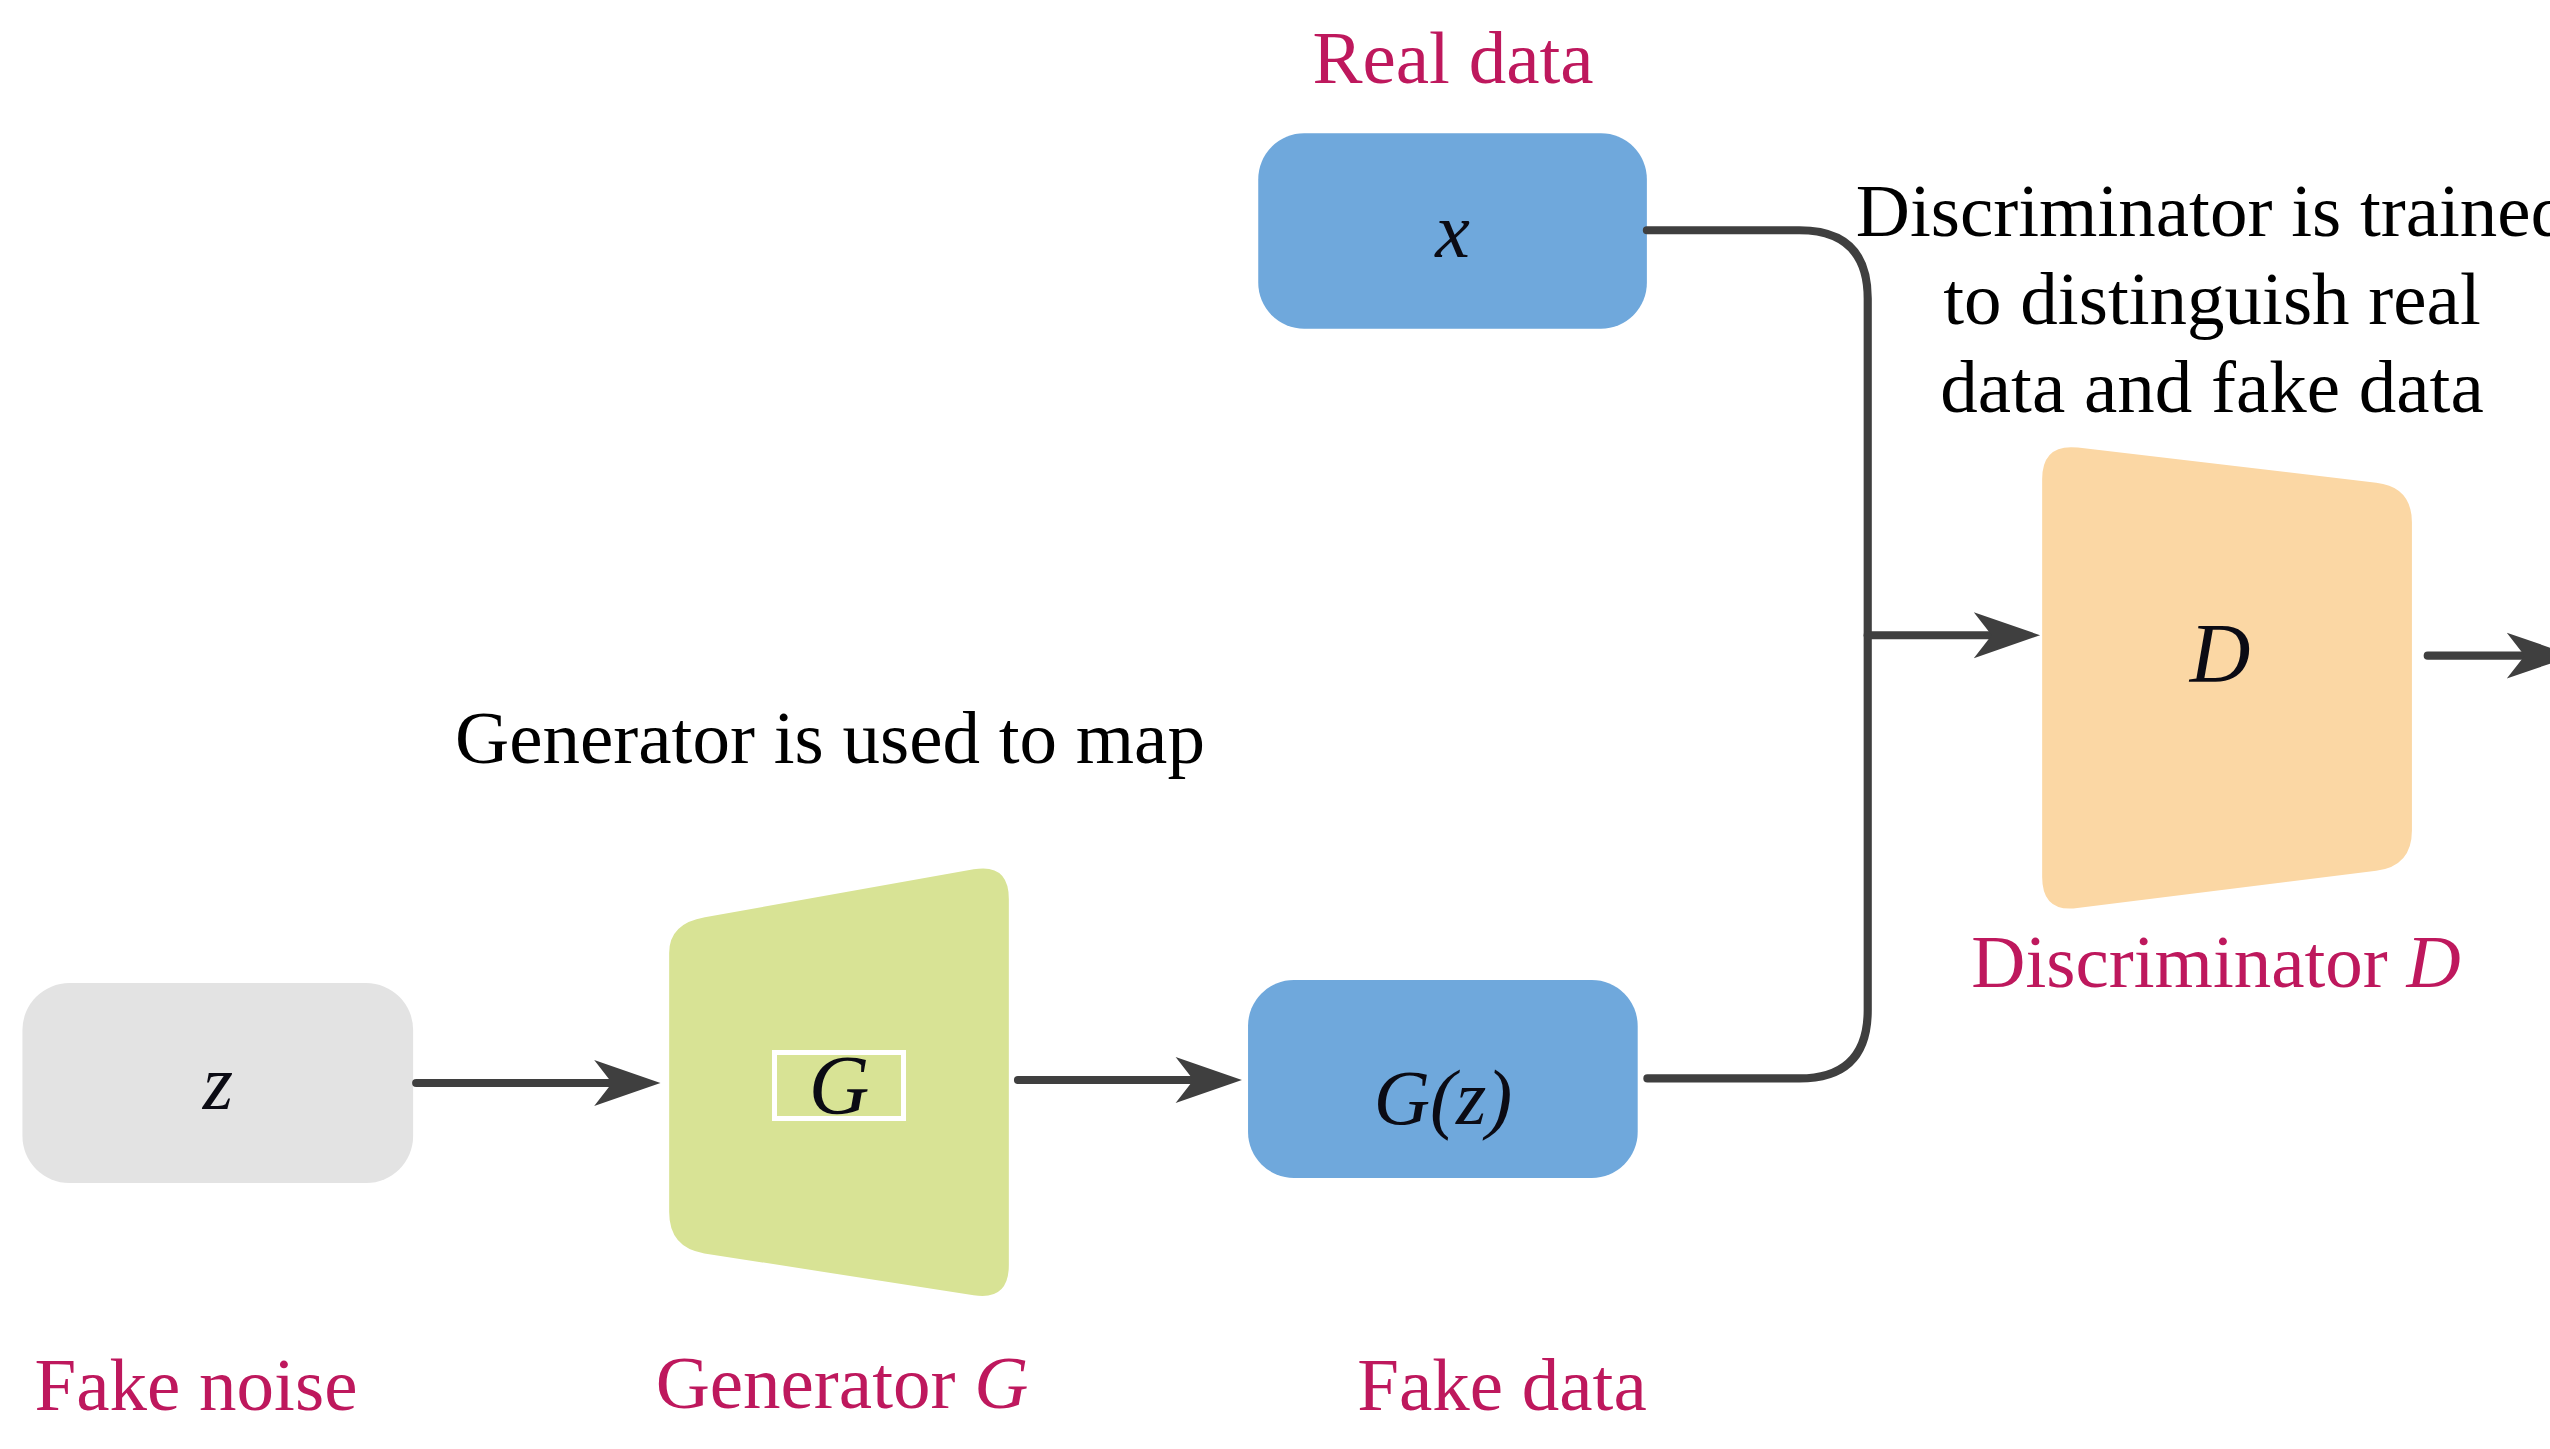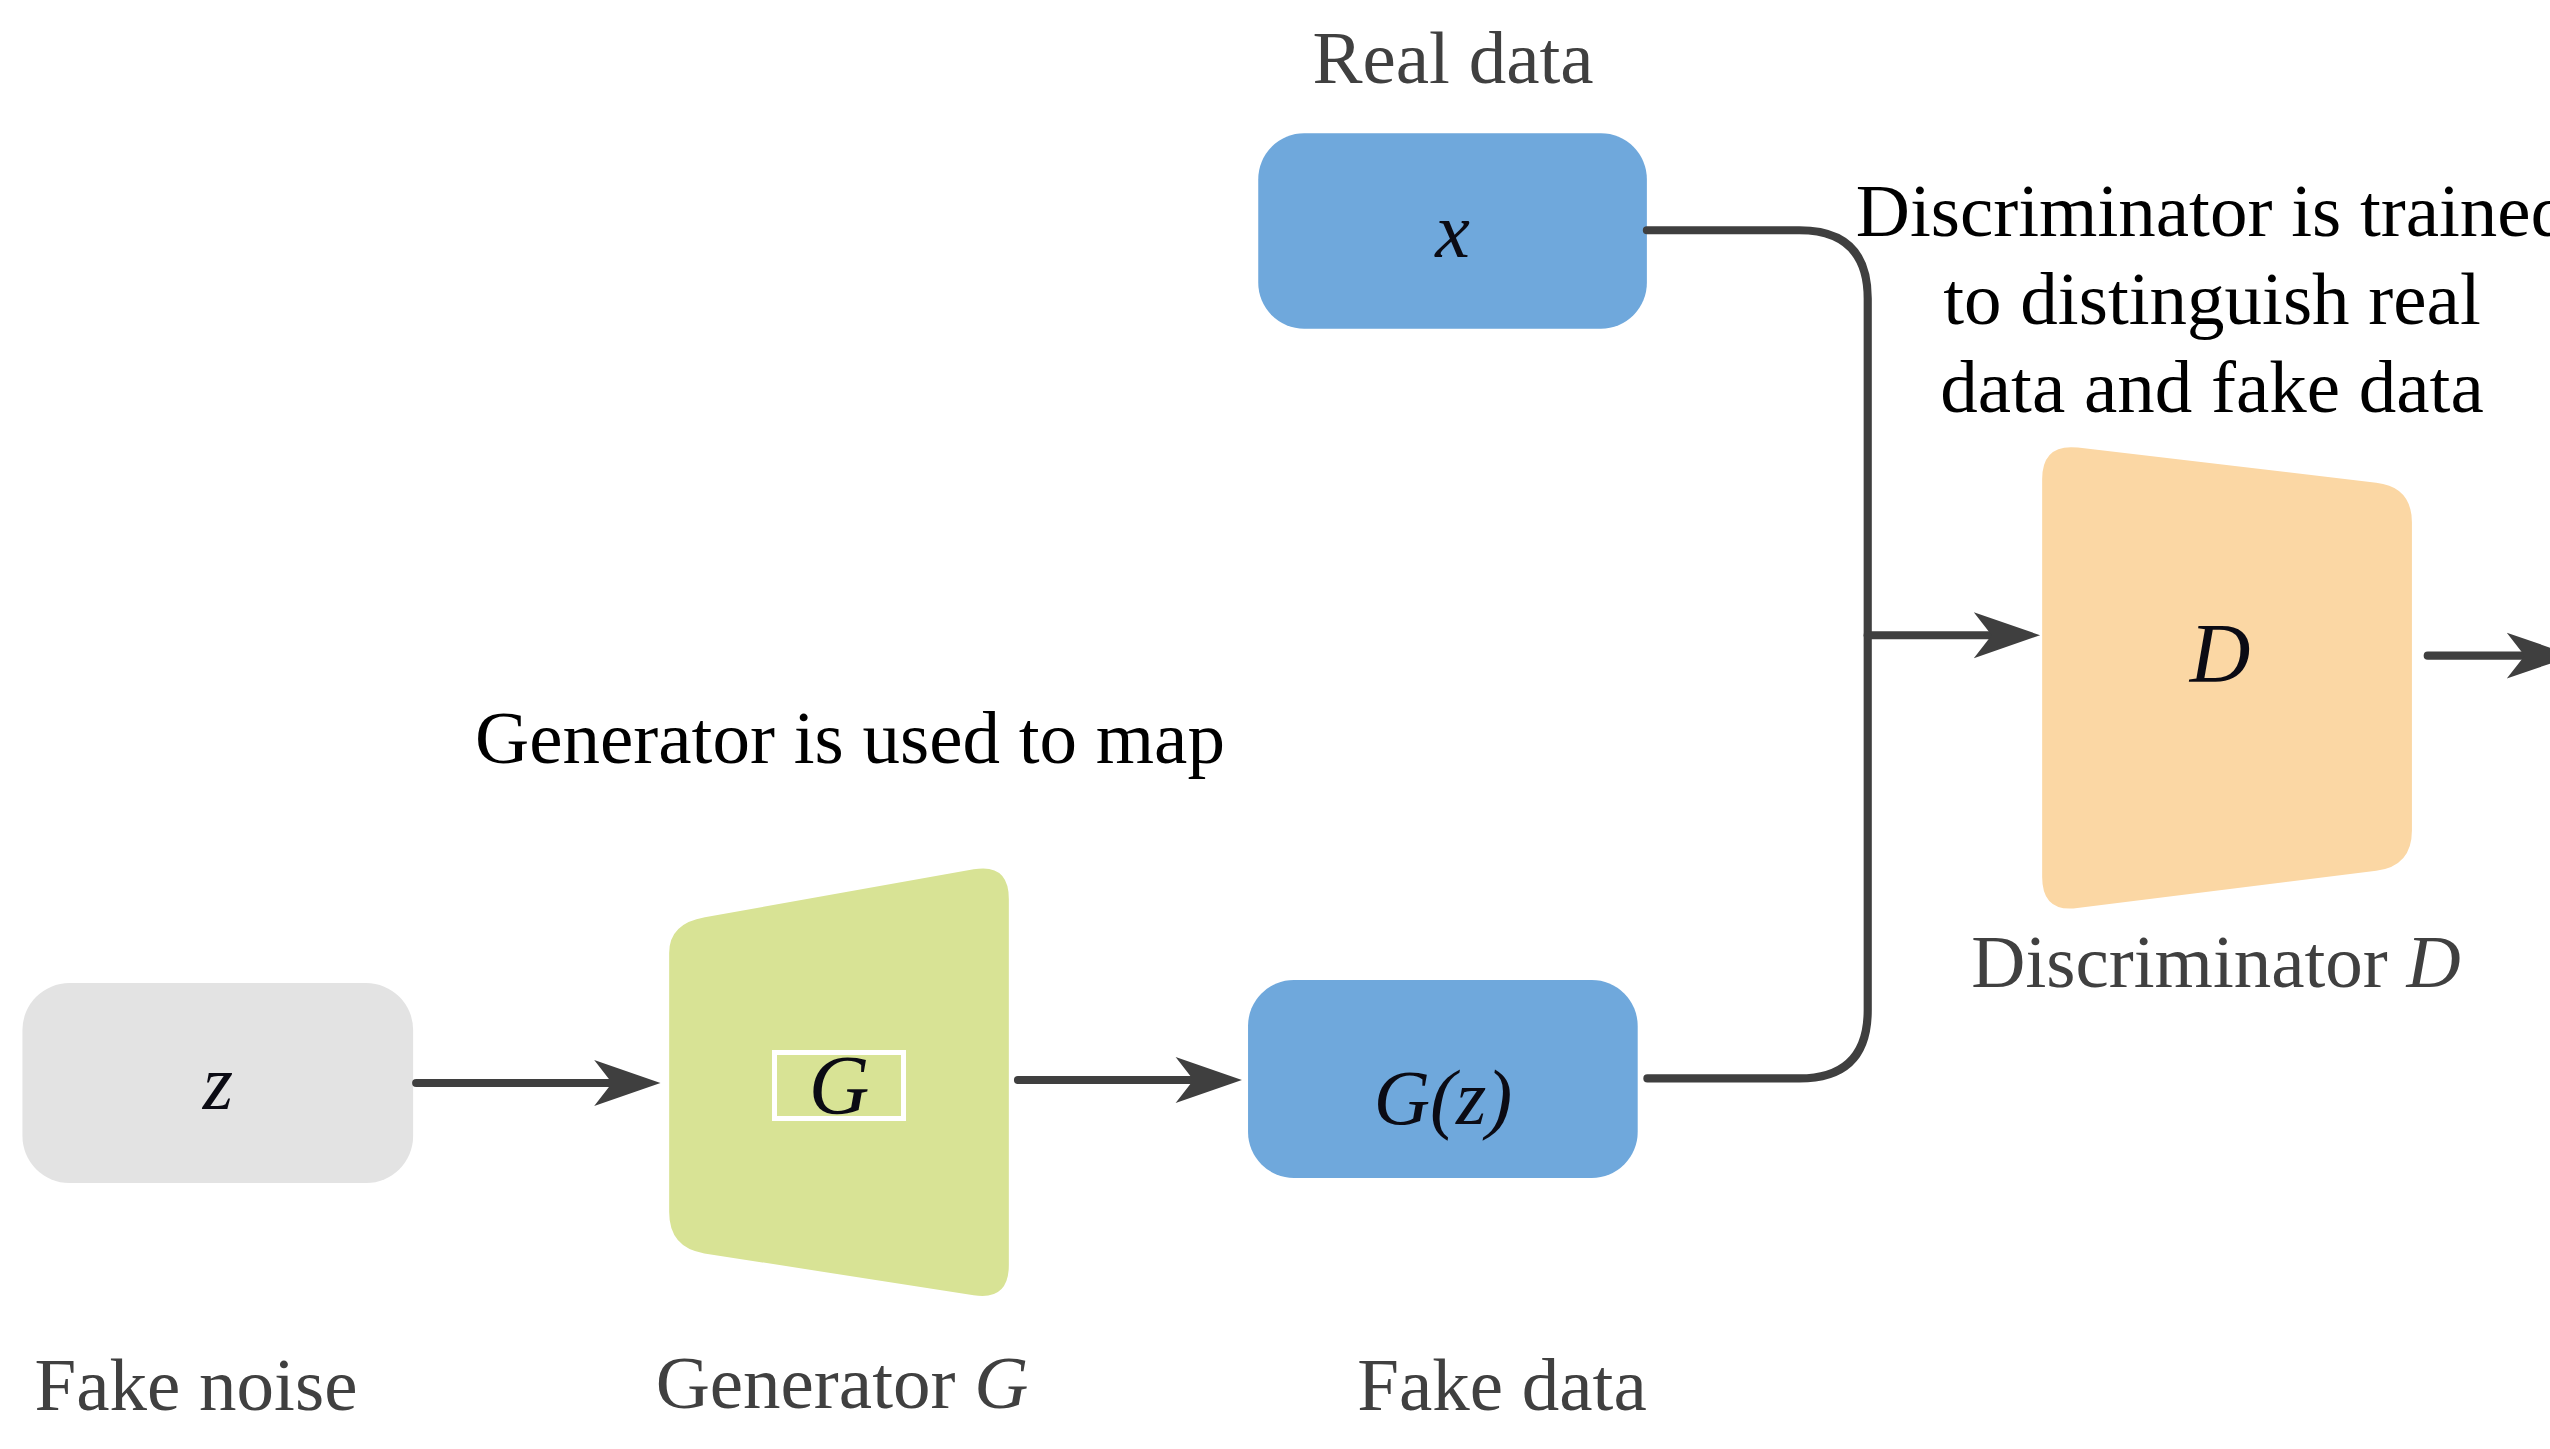--- a/index.html
+++ b/index.html
@@ -6,21 +6,21 @@
   #canvas{
     position:relative;
     width:3026px;height:1450px;
     background:#ffffff;
     font-family:"Liberation Serif","DejaVu Serif",serif;
     overflow:hidden;
   }
   #shape-layer{position:absolute;left:0;top:0;width:100%;height:100%;}
   .abs{position:absolute;}
   .center-txt{transform:translate(-50%,-50%);white-space:nowrap;}
-  .label{font-size:75px;color:#404040;line-height:1.1;}
+  .label{font-size:75px;color:#be185d;line-height:1.1;}
   .note{font-size:75px;color:#000;line-height:88px;text-align:center;}
   .sym{font-style:italic;color:#0b0b14;}
   .boxtxt{display:flex;align-items:center;justify-content:center;}
   .sym-lg{font-size:84px;}
   .sym-md{font-size:78px;}
   #g-frame{
     border:5.1px solid #ffffff;
     display:flex;align-items:center;justify-content:center;
   }
   .cap-italic{font-style:italic;}
@@ -86,21 +86,21 @@
   <div class="abs boxtxt" style="left:1248px;top:980px;width:390px;height:236px;">
     <span class="sym sym-md">G(z)</span>
   </div>
 
   <div id="g-frame" class="abs" style="left:772px;top:1050px;width:124px;height:61px;">
     <span class="sym sym-lg">G</span>
   </div>
 
   <div class="abs center-txt sym sym-lg" style="left:2220px;top:653px;">D</div>
 
-  <div class="abs center-txt note" style="left:850px;top:738px;">
+  <div class="abs center-txt note" style="left:830px;top:738px;">
     <div>Generator is used to map</div>
   </div>
 
   <div class="abs center-txt note" style="left:2212px;top:299px;">
     <div>Discriminator is trained</div>
     <div>to distinguish real</div>
     <div>data and fake data</div>
   </div>
 
   <div class="abs center-txt label" style="left:196px;top:1385px;">Fake noise</div>

